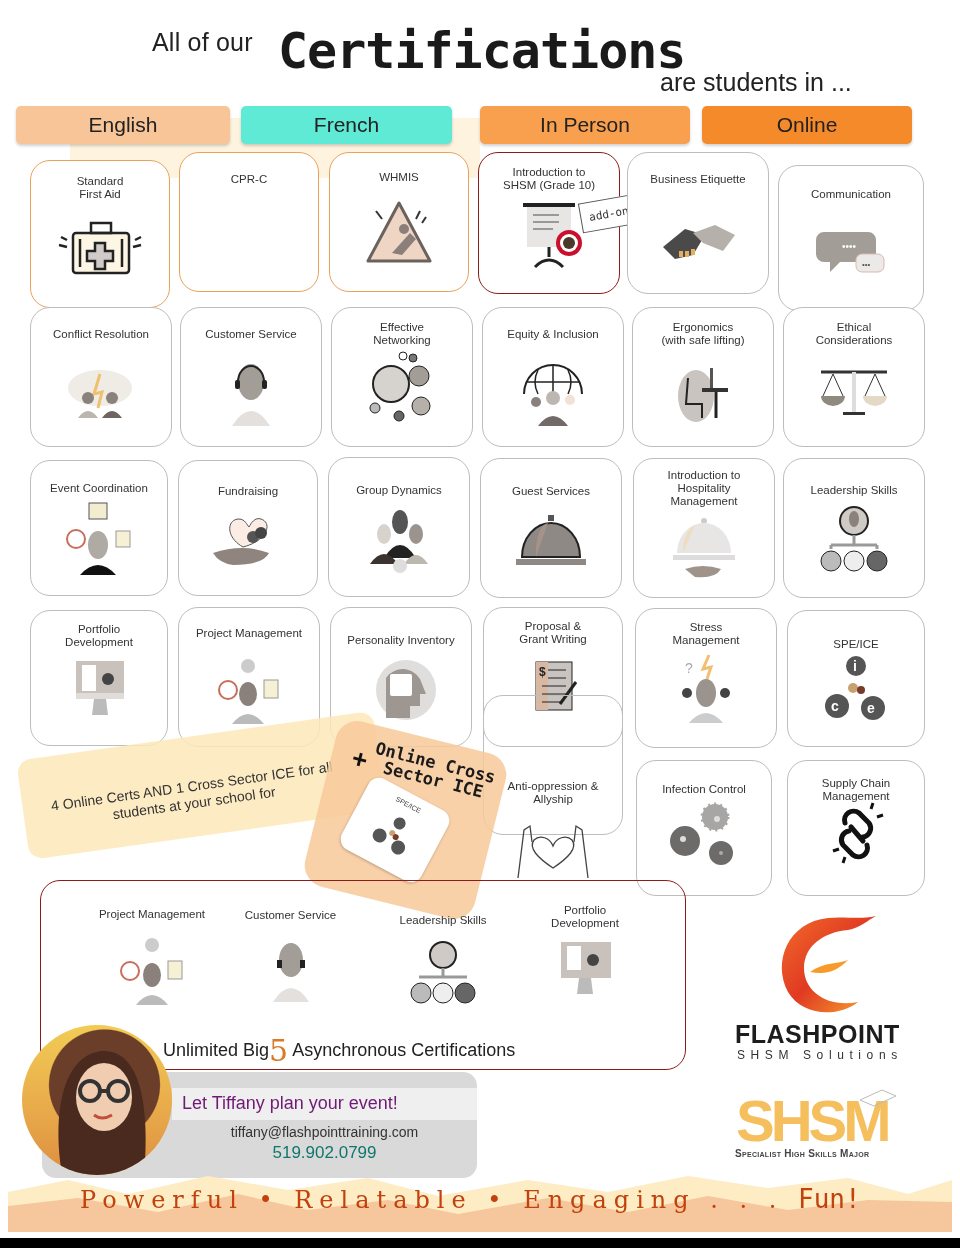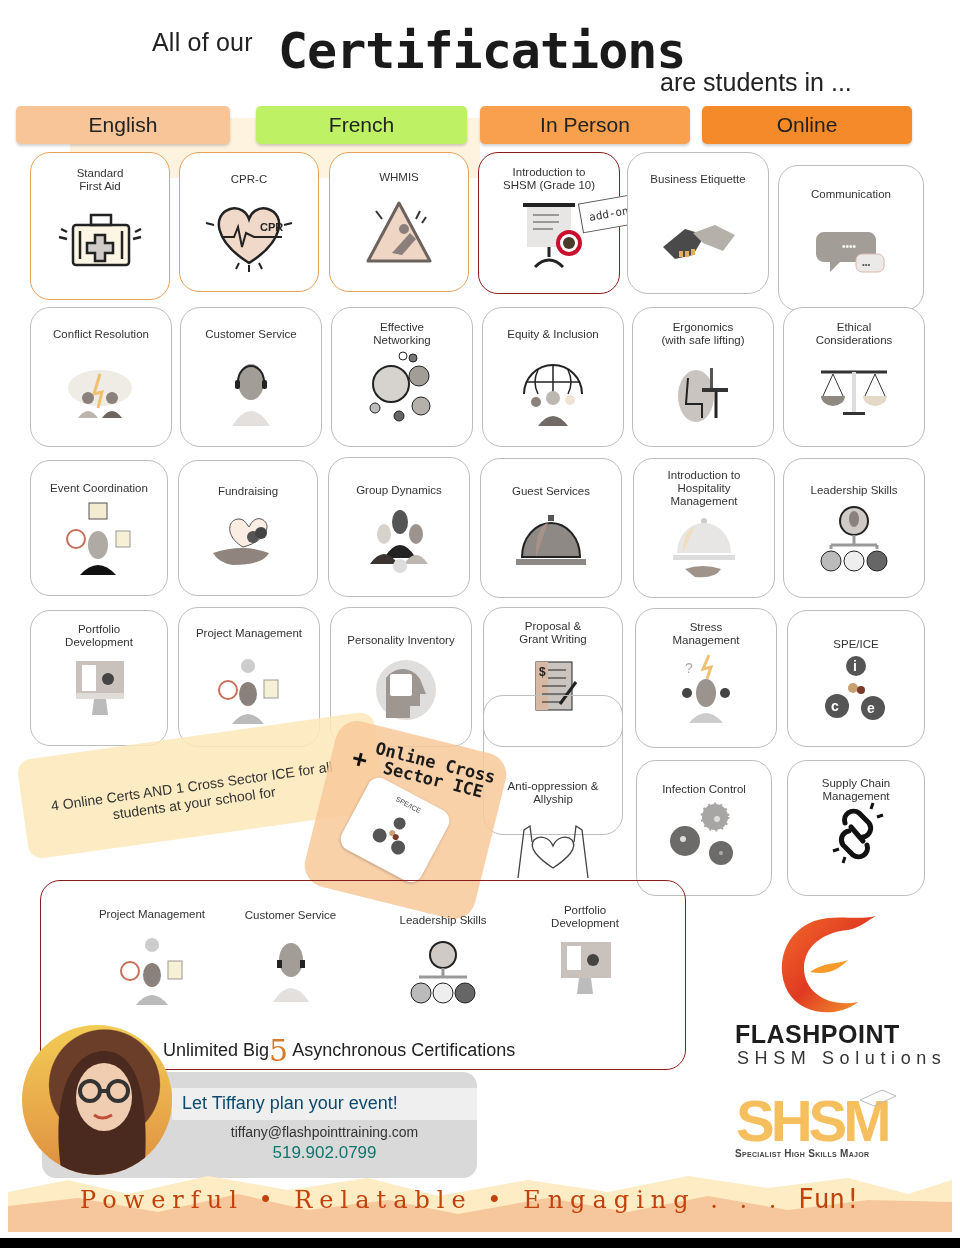--- a/index.html
+++ b/index.html
@@ -42,56 +42,56 @@
   
   .big5 { left: 40px; top: 880px; width: 646px; height: 190px; border: 1px solid #8c1c1c; border-radius: 20px; }
   .b5item { position: absolute; text-align: center; font-size: 11.5px; color: #333; line-height: 13px; }
   .b5item .ico { margin: 8px auto 0; width: 100px; height: 80px; }
   .b5-tag { left: 163px; top: 1028px; font-size: 18px; color: #222; }
   .b5-tag .five { color: #d87a2a; font-size: 30px; font-weight: 300; position: relative; top: 5px; font-family: "DejaVu Serif", serif; }
 
   
   .contact-box { left: 42px; top: 1072px; width: 435px; height: 106px; background: #d9d9d9; border-radius: 0 14px 14px 14px; }
   .contact-line { left: 172px; top: 1088px; width: 305px; height: 32px; background: #efefef; }
-  .contact-cta { left: 182px; top: 1093px; font-size: 18px; color: #0c4a6e; }
+  .contact-cta { left: 182px; top: 1093px; font-size: 18px; color: #701a75; }
   .contact-email { left: 172px; top: 1124px; width: 305px; text-align: center; font-size: 14px; color: #333; }
   .contact-phone { left: 172px; top: 1143px; width: 305px; text-align: center; font-size: 17px; color: #0f766e; }
   .avatar { left: 22px; top: 1025px; width: 150px; height: 150px; border-radius: 50%;
             background: radial-gradient(circle at 55% 40%, #f1d6b9 0 22%, #6b3e2a 23% 45%, rgba(0,0,0,0) 46%),
                         linear-gradient(180deg, #f2cc55 0%, #e8a84a 60%, #dd8e3e 100%); overflow: hidden; }
 
   
   .fp-logo { left: 768px; top: 912px; width: 108px; height: 110px; }
   .fp-name { left: 735px; top: 1020px; font-size: 25px; font-weight: bold; color: #1d1d1d; letter-spacing: 0.5px; }
-  .fp-sub { left: 737px; top: 1048px; font-size: 18px; color: #333; letter-spacing: 5.6px; }
+  .fp-sub { left: 737px; top: 1048px; font-size: 12px; color: #333; letter-spacing: 5.6px; }
   .shsm-logo { left: 736px; top: 1092px; font-size: 58px; font-weight: bold; color: #f5bf5e; letter-spacing: -4px; line-height: 58px; }
   .shsm-sub { left: 735px; top: 1148px; font-size: 10px; color: #444; letter-spacing: 0.3px; font-variant: small-caps; font-weight: bold; }
 
   
   .footer-band { left: 8px; top: 1172px; width: 944px; height: 60px; }
   .tagline { left: 80px; top: 1184px; font-family: "DejaVu Serif", serif; font-size: 24px; color: #c2410c; letter-spacing: 7px; }
   .tagline .fun { font-family: "DejaVu Sans Mono", monospace; letter-spacing: 0; font-size: 26px; }
   .blackbar { left: 0; top: 1238px; width: 960px; height: 10px; background: #000; }
 
   svg { display: block; }
 </style>
 </head>
 <body>
 
 <div class="abs hdr-pre">All of our</div>
 <div class="abs hdr-main">Certifications</div>
 <div class="abs hdr-post">are students in ...</div>
 
 <div class="abs tabs-backdrop"></div>
 <div class="abs tab" style="left:16px;width:214px;background:#f7c598;">English</div>
-<div class="abs tab" style="left:241px;width:211px;background:#bef264;margin-left:15px;">French</div>
+<div class="abs tab" style="left:241px;width:211px;background:#5eead4;">French</div>
 <div class="abs tab" style="left:480px;width:210px;background:#f8a04d;">In Person</div>
 <div class="abs tab" style="left:702px;width:210px;background:#f58a2a;">Online</div>
 
-<div class="card orange" style="left:30px;top:152px;width:140px;height:148px;">
+<div class="card orange" style="left:30px;top:160px;width:140px;height:148px;">
   <div class="lbl" style="white-space:pre-line;">Standard
 First Aid</div>
   <div class="ico">
     <svg viewBox="0 0 90 80" width="90" height="80">
         <g stroke="#222" stroke-width="2.5" fill="none">
       <rect x="18" y="24" width="56" height="40" rx="3" fill="#fdf6e4"></rect>
           <rect x="36" y="14" width="20" height="10"></rect>
       <path d="M40 34h10v8h8v10h-8v8H40v-8h-8V42h8z" fill="#d0cbc8"></path>
           <line x1="25" y1="30" x2="25" y2="58"></line>
           <line x1="67" y1="30" x2="67" y2="58"></line>
@@ -99,34 +99,20 @@
           <line x1="78" y1="38" x2="86" y2="36"></line>
           <line x1="6" y1="28" x2="12" y2="31"></line>
           <line x1="80" y1="31" x2="86" y2="28"></line>
         </g>
       </svg>
   </div>
 </div>
 
 <div class="card orange" style="left:179px;top:152px;width:140px;height:140px;">
   <div class="lbl" style="top:20px;">CPR-C</div>
-  <div class="ico">
-    <svg viewBox="0 0 90 80" width="90" height="80">
-        <path d="M45 70 C10 48 8 22 26 16 C36 13 43 20 45 26 C47 20 54 13 64 16 C82 22 80 48 45 70Z" fill="#f0d9c8" stroke="#222" stroke-width="2.5"></path>
-      <path d="M18 44 L30 44 L34 34 L38 54 L42 40 L50 44 L78 44" fill="none" stroke="#222" stroke-width="2"></path>
-      <text x="56" y="38" font-size="11" font-weight="bold" fill="#222" font-family="Liberation Sans, sans-serif">CPR</text>
-      <g stroke="#222" stroke-width="2">
-          <line x1="2" y1="30" x2="10" y2="32"></line>
-          <line x1="80" y1="32" x2="88" y2="30"></line>
-          <line x1="45" y1="72" x2="45" y2="79"></line>
-          <line x1="35" y1="70" x2="32" y2="76"></line>
-          <line x1="55" y1="70" x2="58" y2="76"></line>
-        </g>
-      </svg>
-  </div>
 </div>
 
 <div class="card orange" style="left:329px;top:152px;width:140px;height:140px;">
   <div class="lbl" style="top:18px;">WHMIS</div>
   <div class="ico">
     <svg viewBox="0 0 90 80" width="90" height="80">
         <path d="M45 10 L76 68 L14 68Z" fill="#eed5c4" stroke="#6b625e" stroke-width="3" stroke-linejoin="round"></path>
       <circle cx="50" cy="36" r="5" fill="#8a7f7a"></circle>
         <path d="M38 60 L56 40 L62 46 L48 62Z" fill="#8a7f7a"></path>
       <g stroke="#333" stroke-width="2">

